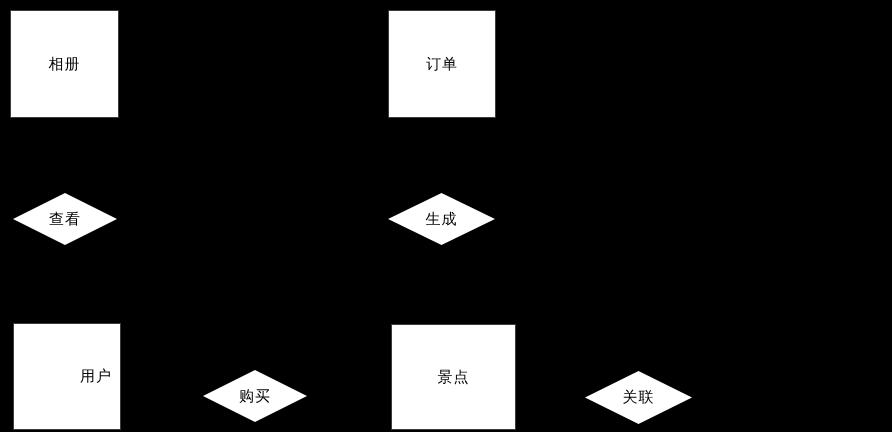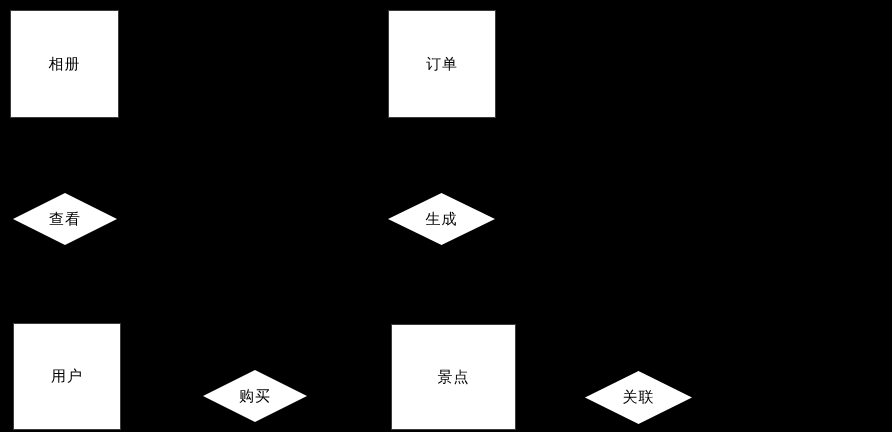--- a/index.html
+++ b/index.html
@@ -63,21 +63,21 @@
   </div>
 
   <div class="node rect" style="left:380px; top:2px; width:108px; height:108px;">
     <span class="label">订单</span>
   </div>
 
   <div class="node diamond" style="left:380px; top:185px; width:107px; height:52px;">
     <span class="label">生成</span>
   </div>
 
-  <div class="node rect" style="left:5px; top:315px; width:108px; height:107px;">
+  <div class="node rect" style="left:5px; top:315px; width:108px; height:107px;justify-content:flex-end;">
     <span class="label">用户</span>
   </div>
 
   <div class="node diamond" style="left:195px; top:362px; width:104px; height:52px;">
     <span class="label">购买</span>
   </div>
 
   <div class="node rect" style="left:383px; top:316px; width:125px; height:106px;">
     <span class="label">景点</span>
   </div>

